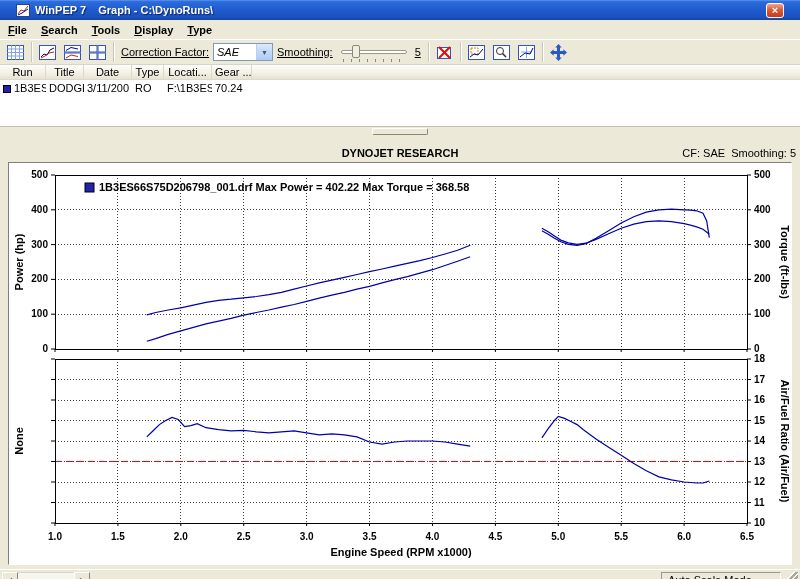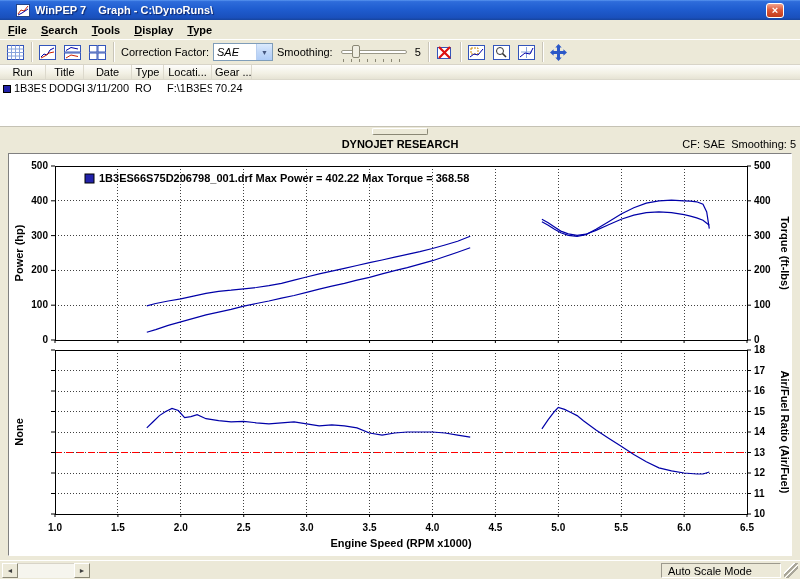--- a/index.html
+++ b/index.html
@@ -24,21 +24,21 @@
   
   .menubar { height:19px; display:flex; align-items:center; padding-left:1px; background:#ECE9D8;font-weight:bold; }
   .menu-item { padding:2px 7px; cursor:default; }
   .menu-item::first-letter { text-decoration:underline; }
   
   .toolbar { height:26px; display:flex; align-items:center; padding:0 3px;
     border-top:1px solid #fff; border-bottom:1px solid #D8D4C8; background:#ECE9D8; }
   .tb-btn { width:25px; height:22px; display:flex; align-items:center; justify-content:center;
     background:transparent; border:1px solid transparent; padding:0; }
   .tb-sep { width:1px; height:20px; background:#C9C5B8; margin:0 3px; box-shadow:1px 0 0 #fff; }
-  .tb-label { margin:6px 4px; white-space:nowrap; }
+  .tb-label { margin:6px 4px; white-space:nowrap;text-decoration:underline; }
   .combo { width:60px; height:18px; display:flex; align-items:center; border:1px solid #7F9DB9; background:#fff; }
   .combo-text { flex:1; padding-left:3px;font-style:italic; }
   .combo-arrow { width:16px; height:16px; display:flex; align-items:center; justify-content:center;
     font-size:7px; color:#44567E; border-left:1px solid #B8CFF0;
     background:linear-gradient(180deg,#DCEBFD,#C2D8F8 50%,#AFCCF7); }
   .slider { position:relative; width:70px; height:20px; margin:0 2px; }
   .slider-track { position:absolute; left:2px; right:2px; top:8px; height:4px; border:1px solid #9A9888;
     background:#fff; border-radius:2px; }
   .slider-thumb { position:absolute; left:13px; top:3px; width:8px; height:13px;
     background:#F0EEE2; border:1px solid #8A8775; border-radius:2px; }
@@ -55,21 +55,21 @@
   .w-run{width:46px;} .w-title{width:38px;} .w-date{width:48px;} .w-type{width:32px;}
   .w-loc{width:48px;} .w-gear{width:40px;}
   .chip { display:inline-block; width:8px; height:8px; background:#2222AA; border:1px solid #000;
     margin-right:3px; vertical-align:-1px; }
   
   .splitter { height:10px; position:relative; background:#ECE9D8; border-top:1px solid #C5C2B4; }
   .splitter-thumb { position:absolute; left:50%; top:1px; transform:translateX(-50%);
     width:56px; height:7px; background:#ECE9D8; border:1px solid; border-color:#fff #8A8775 #8A8775 #fff;
     border-radius:2px; }
   .dynobar { height:15px; position:relative; display:flex; align-items:center; justify-content:center;
-    font-weight:bold; background:#ECE9D8; }
+    font-weight:bold; background:#ECE9D8;margin-top:9px; }
   .dyno-right { position:absolute; right:4px; font-weight:normal; white-space:pre; }
   
   .graph-area { position:relative; height:409px; background:#ECE9D8; }
   .graph-panel { position:absolute; left:8px; right:8px; top:2px; bottom:4px; background:#fff;
     border:1px solid; border-color:#808080 #FFFFFF #FFFFFF #808080; }
   #dyno-svg { display:block; width:782px; height:401px; }
   
   .statusbar { height:19px; display:flex; align-items:center; gap:3px; padding:1px 2px 0;
     border-top:1px solid #fff; background:#ECE9D8; }
   .sb-scroll { display:flex; height:15px; }

